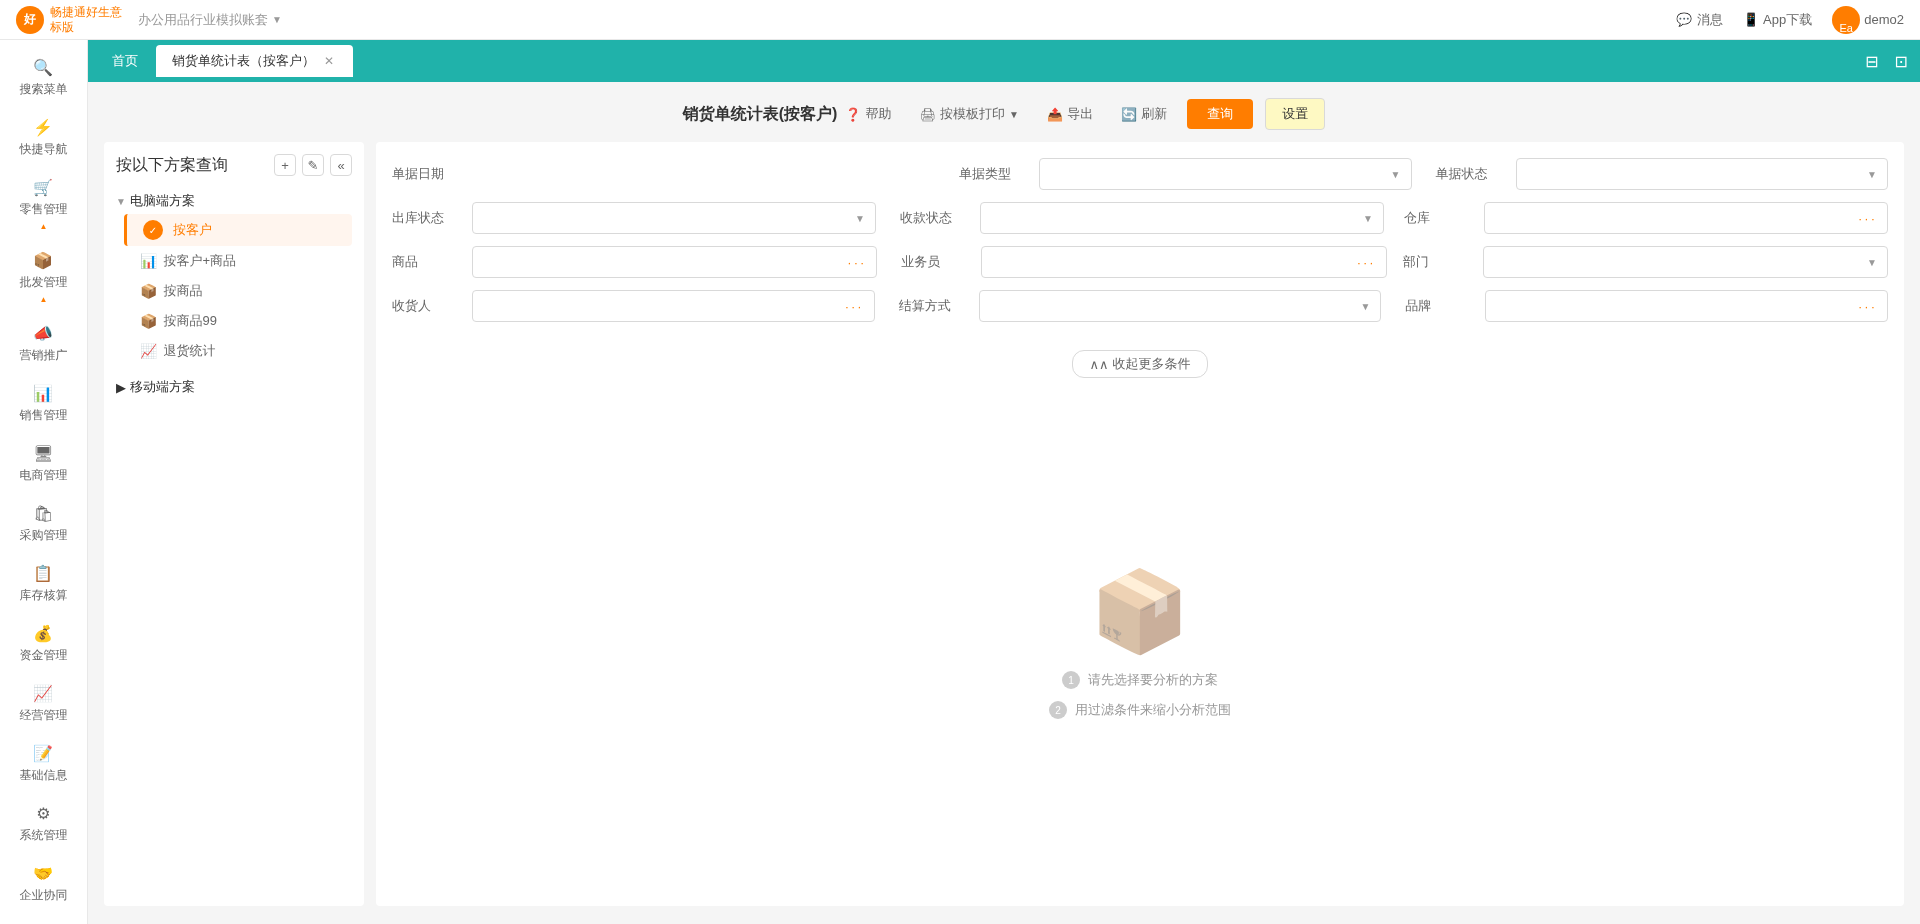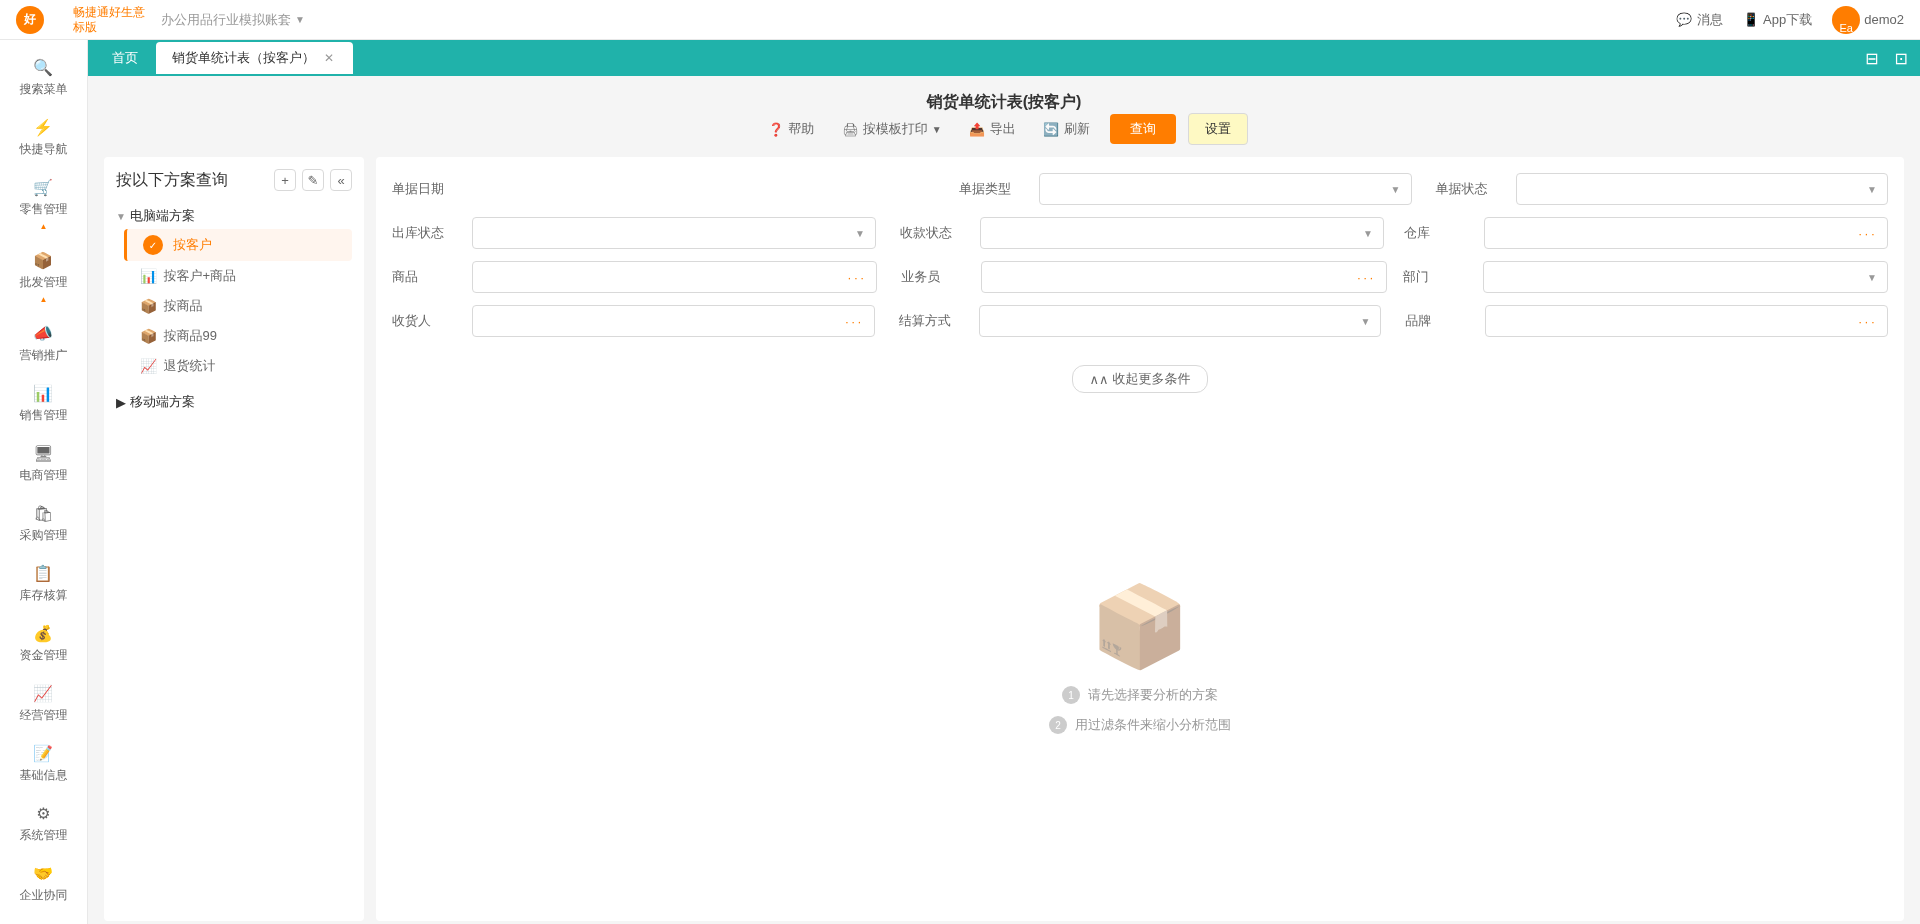--- a/index.html
+++ b/index.html
@@ -3,47 +3,47 @@
   <meta charset="utf-8">
   <style>
     * { margin: 0; padding: 0; box-sizing: border-box; }
     body { font-family: 'Microsoft YaHei', Arial, sans-serif; font-size: 13px; background: #f5f5f5; color: #333; width: 1920px; min-height: 924px; display: flex; flex-direction: column; }
 
     
     .top-bar { height: 40px; background: #fff; display: flex; align-items: center; justify-content: space-between; padding: 0 16px; border-bottom: 1px solid #e8e8e8; flex-shrink: 0; }
     .top-bar-left { display: flex; align-items: center; gap: 8px; }
     .logo-area { display: flex; align-items: center; gap: 6px; }
     .logo-icon { width: 28px; height: 28px; background: #ff7d00; border-radius: 50%; display: flex; align-items: center; justify-content: center; color: #fff; font-size: 12px; font-weight: bold; }
-    .logo-text { font-size: 12px; color: #ff7d00; line-height: 1.2; margin-left: 23px; }
+    .logo-text { font-size: 12px; color: #ff7d00; line-height: 1.2; }
     .top-bar-right { display: flex; align-items: center; gap: 20px; }
     .top-bar-item { display: flex; align-items: center; gap: 4px; color: #666; font-size: 13px; cursor: pointer; }
     .user-avatar { width: 28px; height: 28px; border-radius: 50%; background: #ff7d00; display: flex; align-items: flex-end; justify-content: center; color: #fff; font-size: 11px; overflow: hidden; }
 
     
     .main-layout { display: flex; flex: 1; overflow: hidden; }
 
     
     .sidebar { width: 88px; background: #fff; border-right: 1px solid #e8e8e8; display: flex; flex-direction: column; align-items: center; padding-top: 8px; flex-shrink: 0; }
     .sidebar-item { width: 100%; display: flex; flex-direction: column; align-items: center; padding: 10px 4px; cursor: pointer; color: #666; font-size: 12px; gap: 4px; }
     .sidebar-icon { font-size: 16px; }
     .sidebar-label { font-size: 12px; text-align: center; }
 
     
     .content-area { flex: 1; display: flex; flex-direction: column; overflow: hidden; }
-    .tab-bar { height: 36px; background: #20b2aa; display: flex; align-items: center; padding: 0 8px; gap: 2px; flex-shrink: 0; }
+    .tab-bar { height: 42px; background: #20b2aa; display: flex; align-items: center; padding: 0 8px; gap: 2px; flex-shrink: 0; }
     .tab-item { height: 32px; padding: 0 16px; border-radius: 4px 4px 0 0; display: flex; align-items: center; gap: 6px; font-size: 13px; cursor: pointer; }
     .tab-item.home { background: transparent; color: #fff; }
     .tab-item.active { background: #fff; color: #333; }
     .tab-item .tab-close { width: 16px; height: 16px; display: flex; align-items: center; justify-content: center; border-radius: 50%; color: #999; font-size: 12px; }
     .tab-bar-actions { margin-left: auto; display: flex; align-items: center; gap: 8px; }
     .tab-action-btn { color: #fff; font-size: 16px; cursor: pointer; padding: 4px; }
 
     
     .page-content { flex: 1; background: #f5f5f5; overflow: auto; padding: 16px; }
-    .page-header { display: flex; align-items: center; justify-content: center; margin-bottom: 12px; flex-direction: column; }
+    .page-header { display: flex; align-items: center; justify-content: center; margin-bottom: 12px; }
     .page-title { font-size: 16px; font-weight: bold; color: #333; }
     .page-actions { display: flex; align-items: center; gap: 12px; }
     .action-btn { display: flex; align-items: center; gap: 4px; color: #666; font-size: 13px; cursor: pointer; padding: 4px 8px; }
     .action-btn-primary { background: #ff7d00; color: #fff; border: none; border-radius: 4px; padding: 6px 20px; font-size: 13px; cursor: pointer; }
     .action-btn-secondary { background: #fef9c3; color: #333; border: 1px solid #d9d9d9; border-radius: 4px; padding: 6px 16px; font-size: 13px; cursor: pointer; }
 
     
     .body-split { display: flex; flex: 1; gap: 0; height: calc(100vh - 160px); }
 
     

